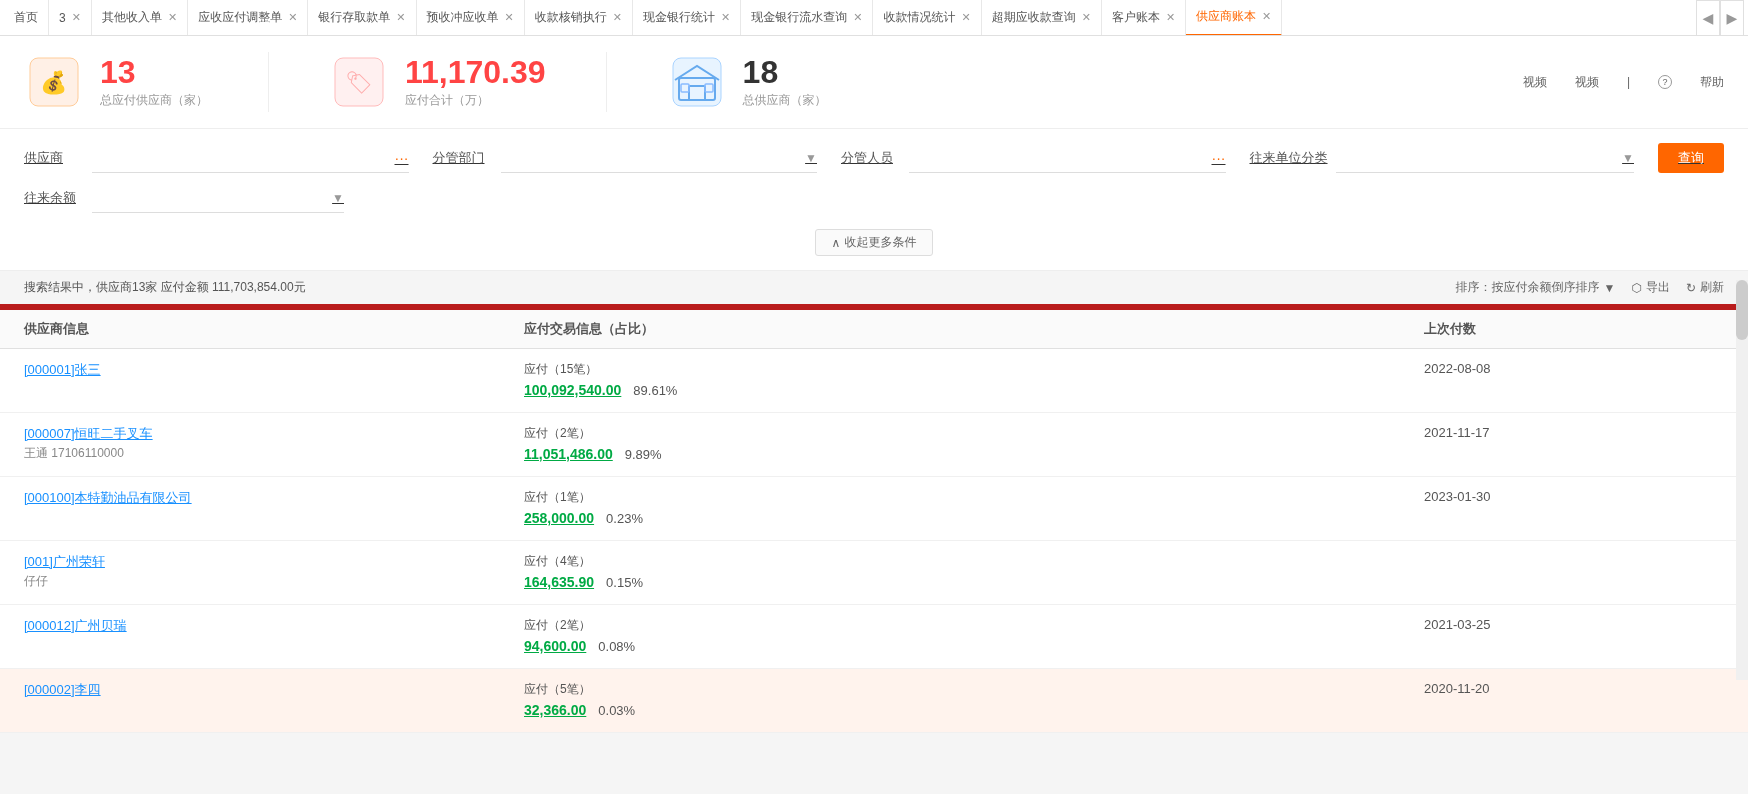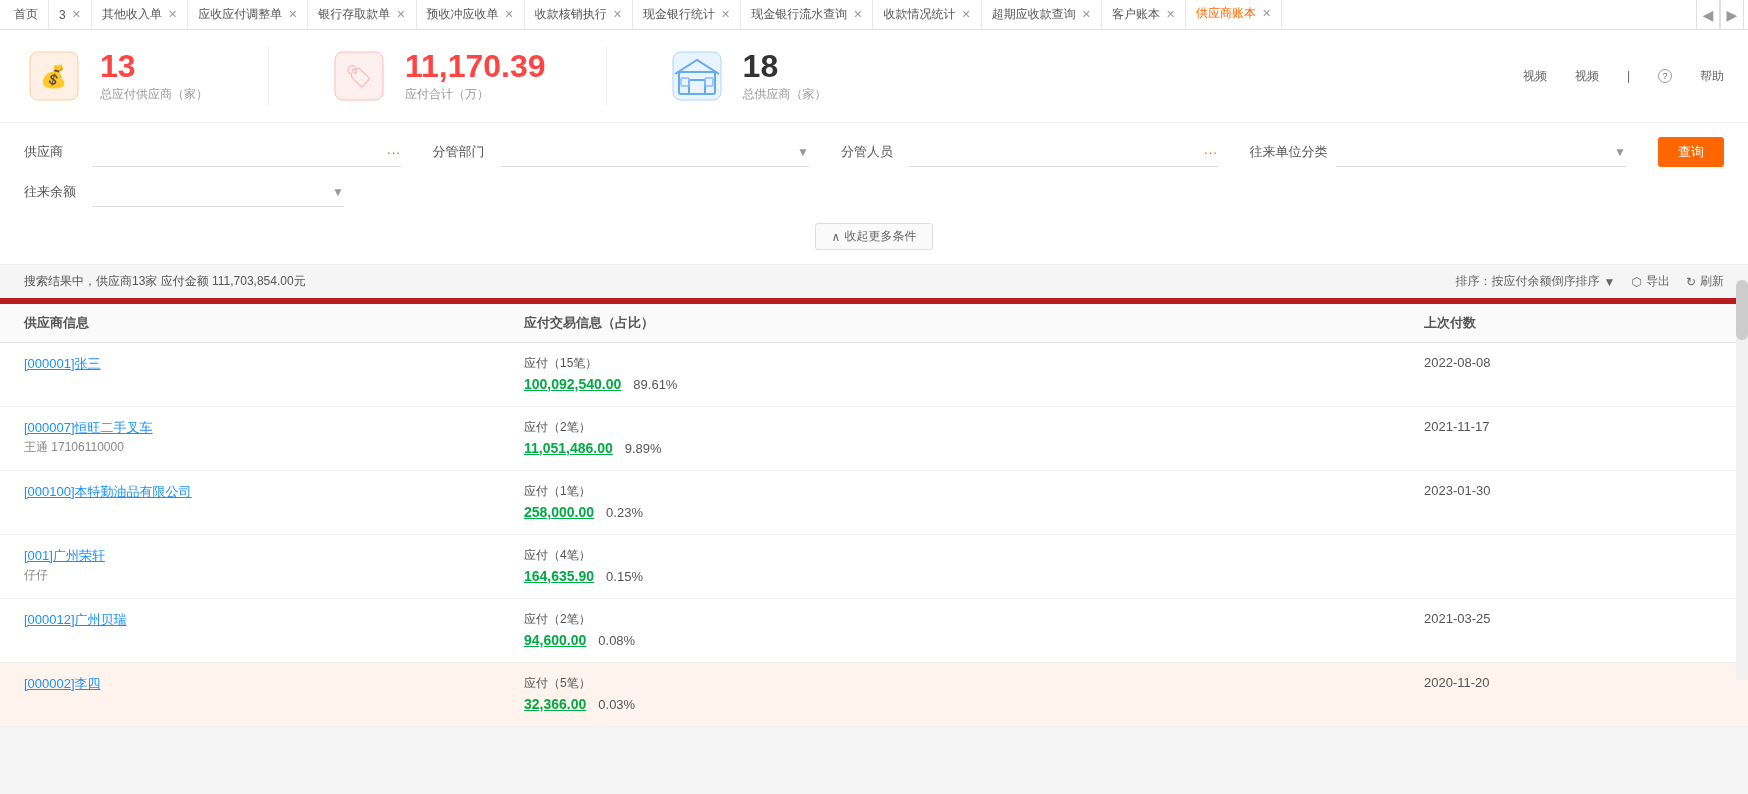--- a/index.html
+++ b/index.html
@@ -4,21 +4,21 @@
   <style>
     * { box-sizing: border-box; margin: 0; padding: 0; }
     body { font-family: 'Microsoft YaHei', Arial, sans-serif; font-size: 13px; background: #f5f5f5; color: #333; width: 1748px; }
 
     
     .top-nav {
       display: flex;
       align-items: center;
       background: #fff;
       border-bottom: 1px solid #e0e0e0;
-      height: 30px;
+      height: 36px;
       padding: 0 4px;
       overflow: hidden;
     }
     .nav-tab {
       display: flex;
       align-items: center;
       padding: 0 10px;
       height: 36px;
       white-space: nowrap;
       font-size: 12px;
@@ -87,22 +87,23 @@
 
     
     .filter-section {
       background: #fff;
       padding: 14px 24px;
       border-bottom: 1px solid #eee;
     }
     .filter-row {
       display: flex;
       align-items: center;
-      gap: 32px;
+      gap: 24px;
       margin-bottom: 10px;
+      text-decoration: underline;
     }
     .filter-row:last-child { margin-bottom: 0; }
     .filter-item {
       display: flex;
       align-items: center;
       gap: 8px;
       flex: 1;
     }
     .filter-label {
       font-size: 13px;

